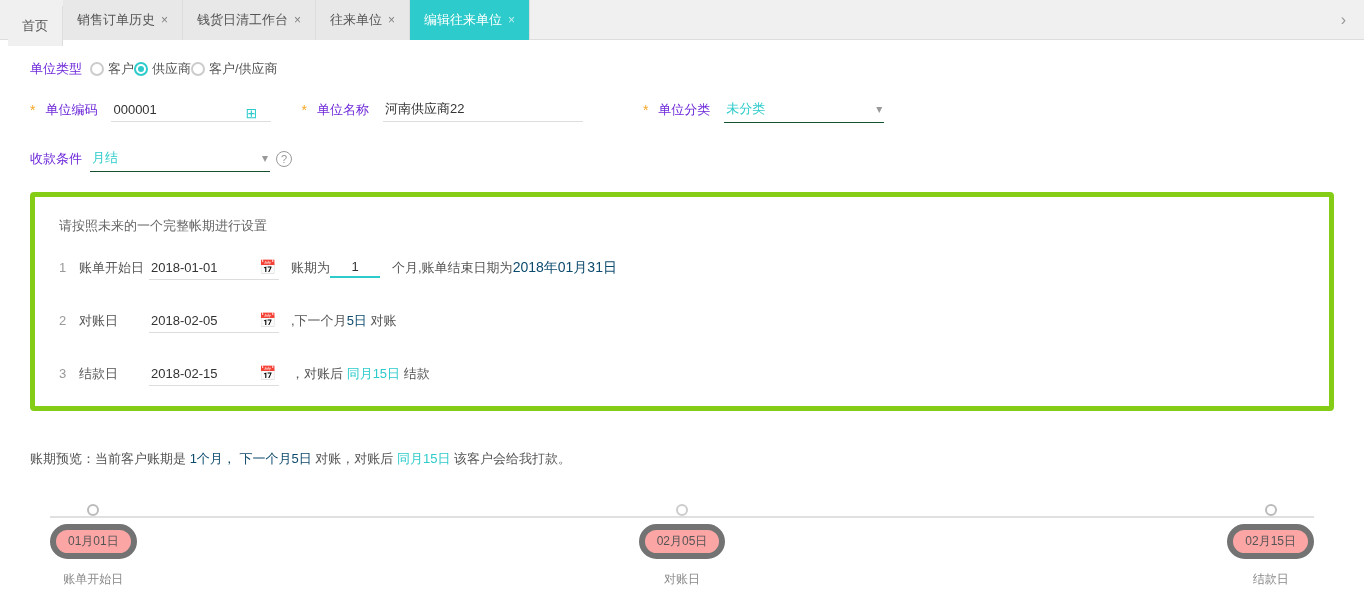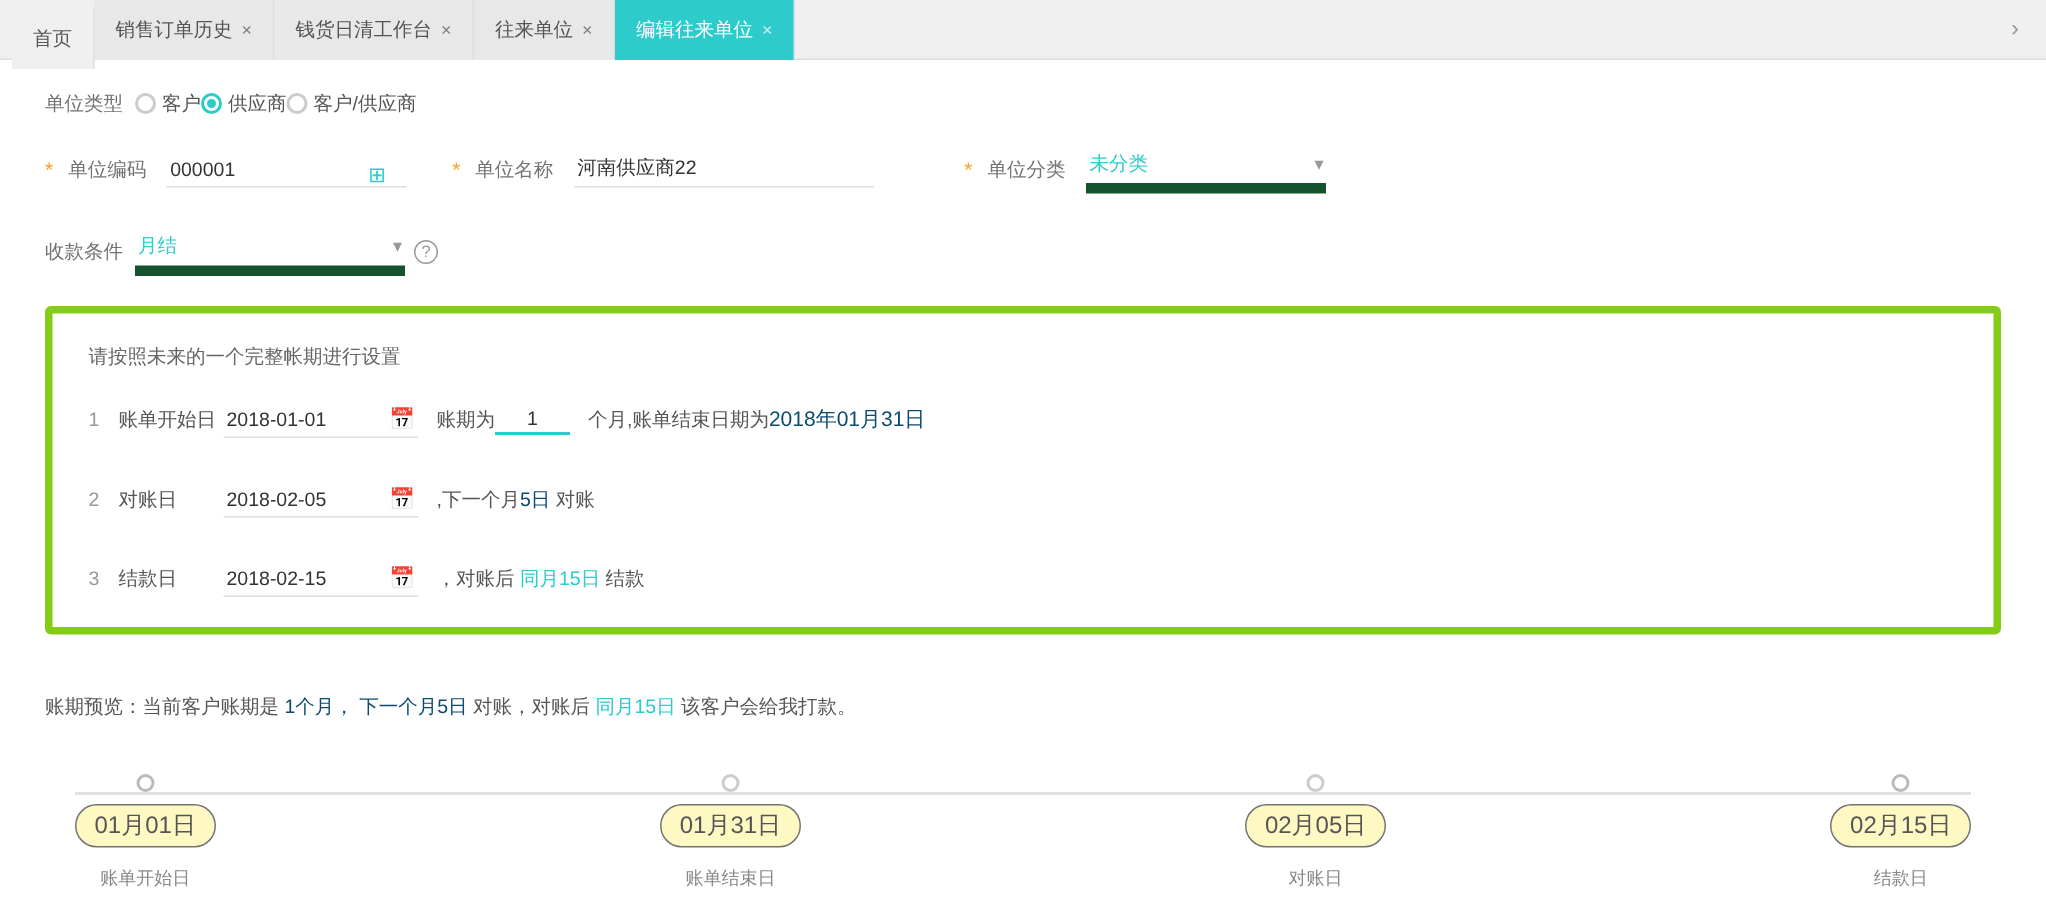--- a/index.html
+++ b/index.html
@@ -52,21 +52,21 @@
       min-height: 560px;
     }
 
     
     .form-row {
       display: flex;
       align-items: center;
       margin-bottom: 18px;
     }
     .form-label {
-      color: #737373;
+      color: #6d28d9;
       font-size: 13px;
       margin-right: 8px;
       white-space: nowrap;
     }
     .required-star {
       color: #f5a623;
       margin-right: 4px;
     }
     .radio-group {
       display: flex;
@@ -128,21 +128,21 @@
     .icon-btn {
       cursor: pointer;
       color: #2dcbcb;
       font-size: 14px;
       padding: 0 4px;
     }
 
     .select-with-dropdown {
       display: flex;
       align-items: center;
-      border-bottom: 7px solid #14532d;
+      border-bottom: 1px solid #14532d;
       min-width: 180px;
       padding: 4px 2px;
       cursor: pointer;
     }
     .select-text {
       flex: 1;
       font-size: 13px;
       color: #2dcbcb;
     }
     .dropdown-arrow {
@@ -277,26 +277,26 @@
     .timeline-dot {
       width: 12px;
       height: 12px;
       border-radius: 50%;
       border: 2px solid #ccc;
       background: #fff;
     }
     .timeline-dot.start { border-color: #bbb; }
     .timeline-dot.end { border-color: #bbb; }
     .timeline-badge {
-      border: 1px solid #737373;
+      border: 6px solid #737373;
       border-radius: 20px;
       padding: 3px 12px;
-      font-size: 16px;
-      color: #555;
-      background: #fef9c3;
+      font-size: 12px;
+      color: #555;
+      background: #fca5a5;
       white-space: nowrap;
     }
     .timeline-label {
       font-size: 12px;
       color: #888;
       margin-top: 4px;
     }
     .field-item {
       display: flex;
       align-items: center;
@@ -435,25 +435,20 @@
     <div class="timeline-container">
       <div class="timeline-line"></div>
       <div class="timeline-points">
         <div class="timeline-point">
           <div class="timeline-dot start"></div>
           <div class="timeline-badge">01月01日</div>
           <div class="timeline-label">账单开始日</div>
         </div>
         <div class="timeline-point">
           <div class="timeline-dot"></div>
-          <div class="timeline-badge">01月31日</div>
-          <div class="timeline-label">账单结束日</div>
-        </div>
-        <div class="timeline-point">
-          <div class="timeline-dot"></div>
           <div class="timeline-badge">02月05日</div>
           <div class="timeline-label">对账日</div>
         </div>
         <div class="timeline-point">
           <div class="timeline-dot end"></div>
           <div class="timeline-badge">02月15日</div>
           <div class="timeline-label">结款日</div>
         </div>
       </div>
     </div>

